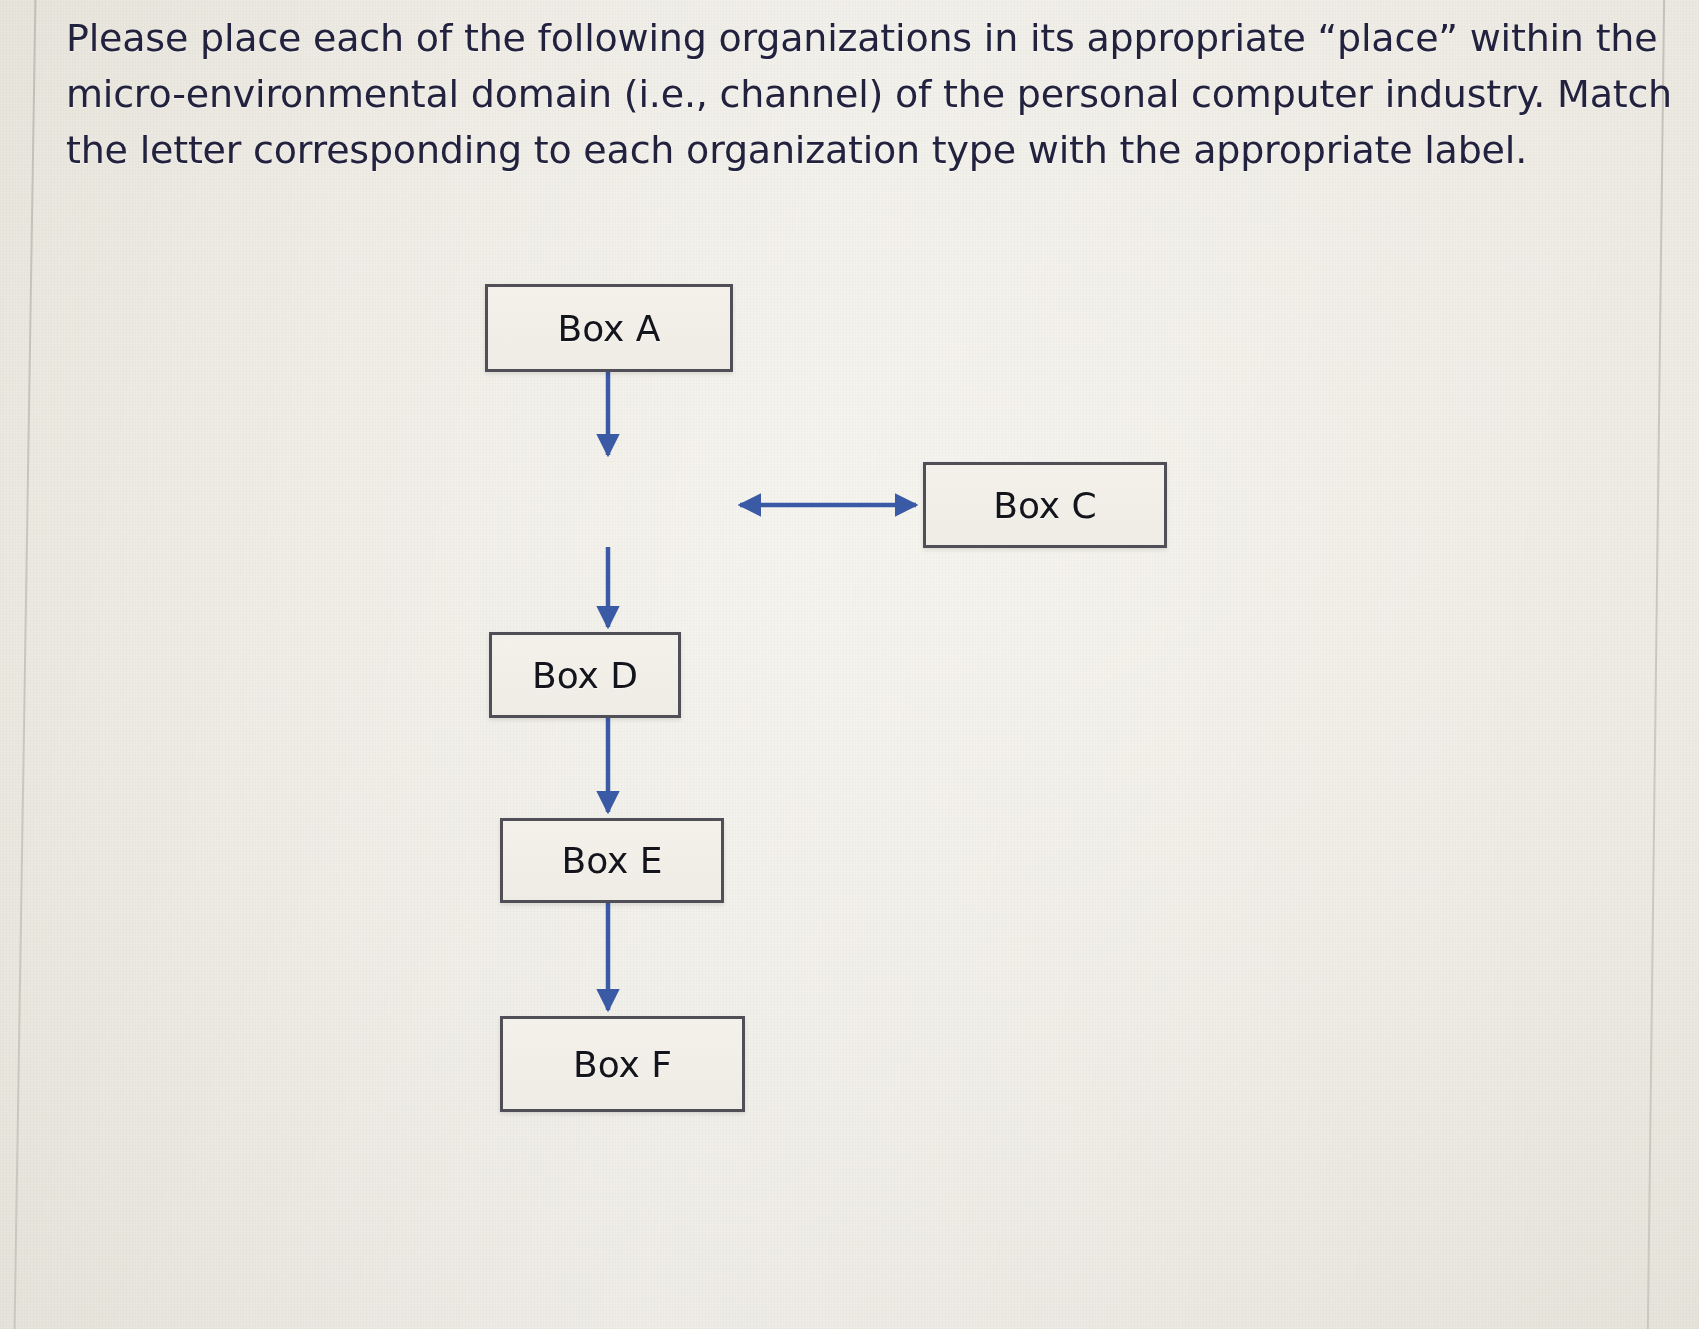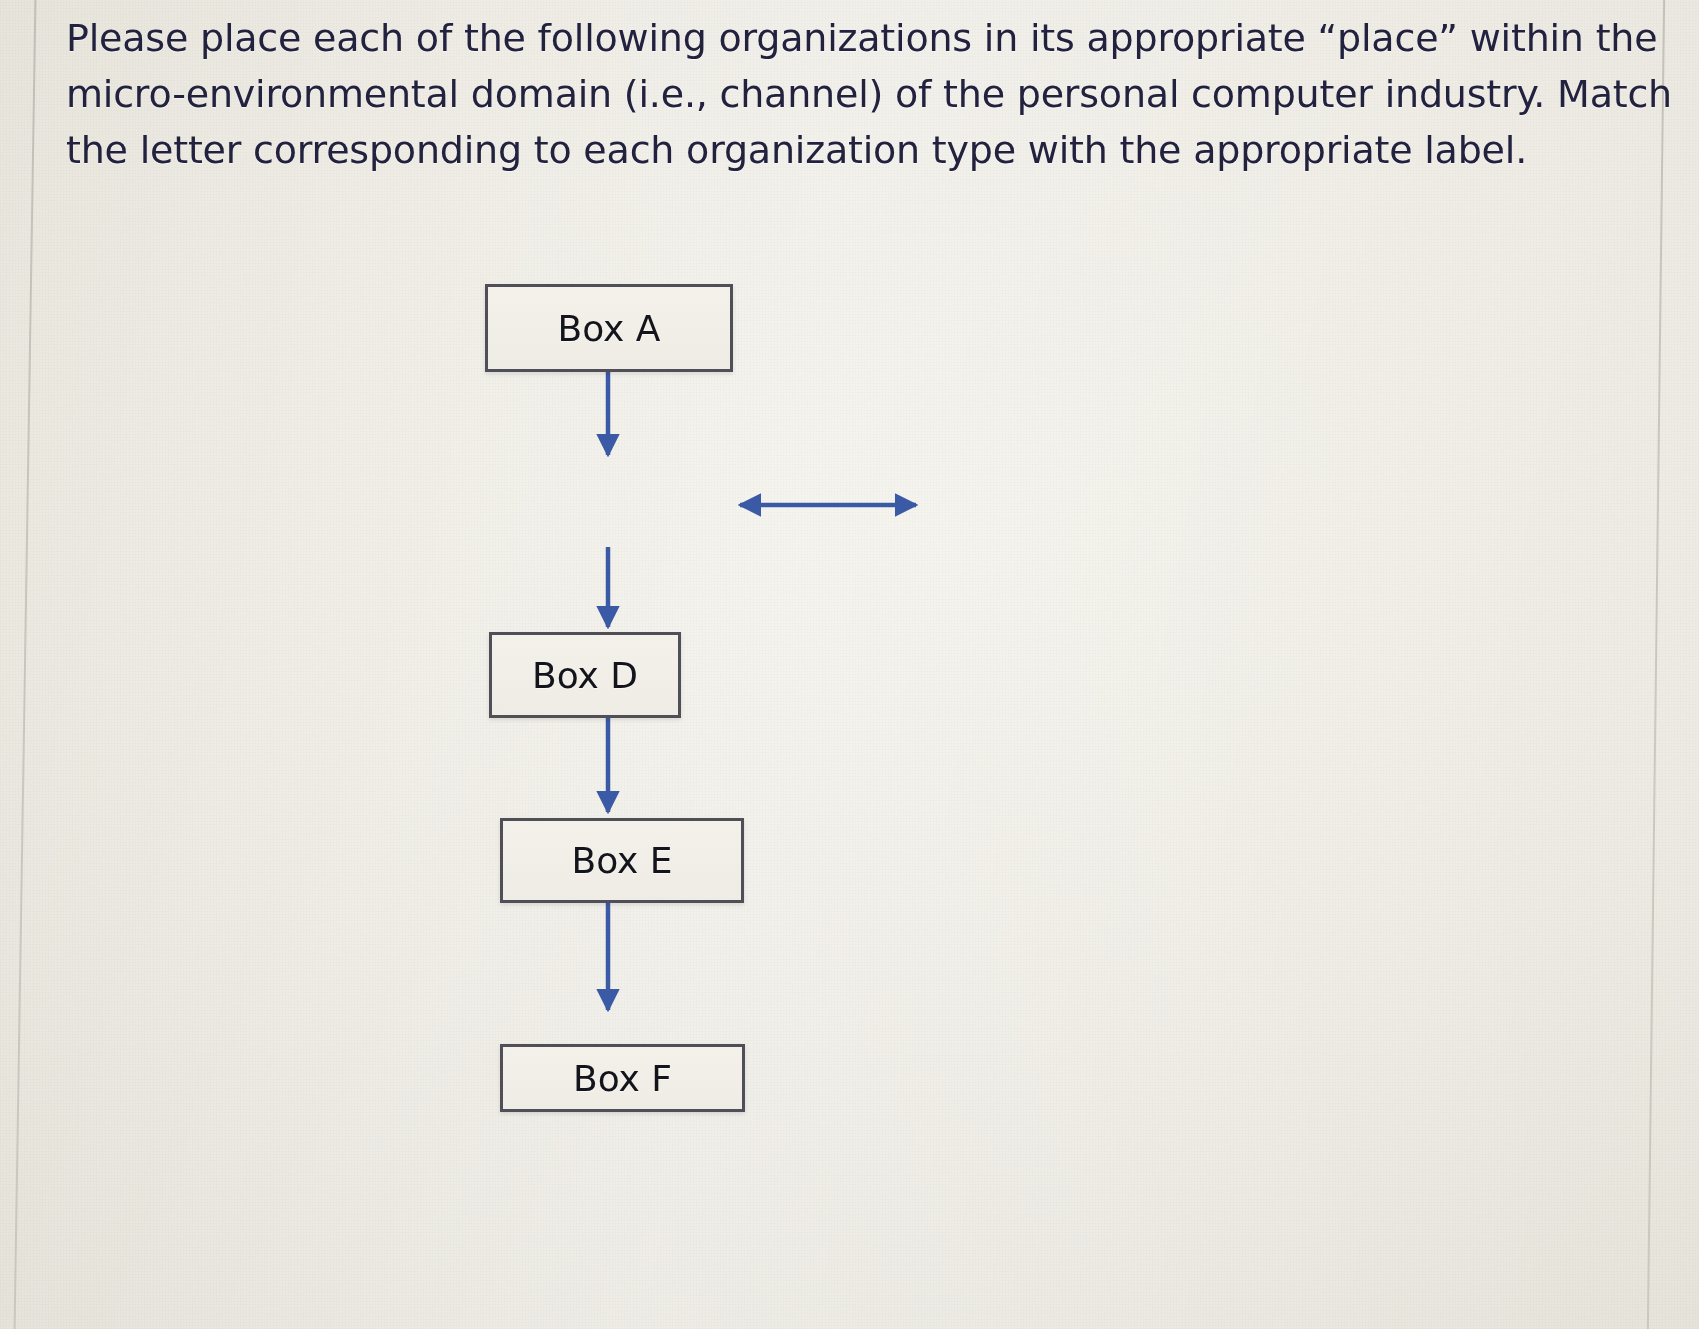--- a/index.html
+++ b/index.html
@@ -134,27 +134,30 @@
       <g>
         <line x1="608" y1="903" x2="608" y2="1010" stroke="#3b5aa6" stroke-width="4.5" marker-end="url(#arrowEnd)"></line>
       </g>
     </svg>
 
     <div class="node" style="left:485px; top:284px; width:248px; height:88px;">
       <span>Box A</span>
     </div>
 
 
+    <div class="node" style="left:923px; top:462px; width:244px; height:86px;">
+      <span>Box C</span>
+    </div>
 
     <div class="node" style="left:489px; top:632px; width:192px; height:86px;">
       <span>Box D</span>
     </div>
 
-    <div class="node" style="left:500px; top:818px; width:244px; height:85px;">
+    <div class="node" style="left:500px; top:818px; width:224px; height:85px;">
       <span>Box E</span>
     </div>
 
-    <div class="node" style="left:500px; top:1016px; width:245px; height:68px;margin-top:28px;">
+    <div class="node" style="left:500px; top:1016px; width:245px; height:96px;">
       <span>Box F</span>
     </div>
 
   </div>
 </div>
 
 </body></html>

